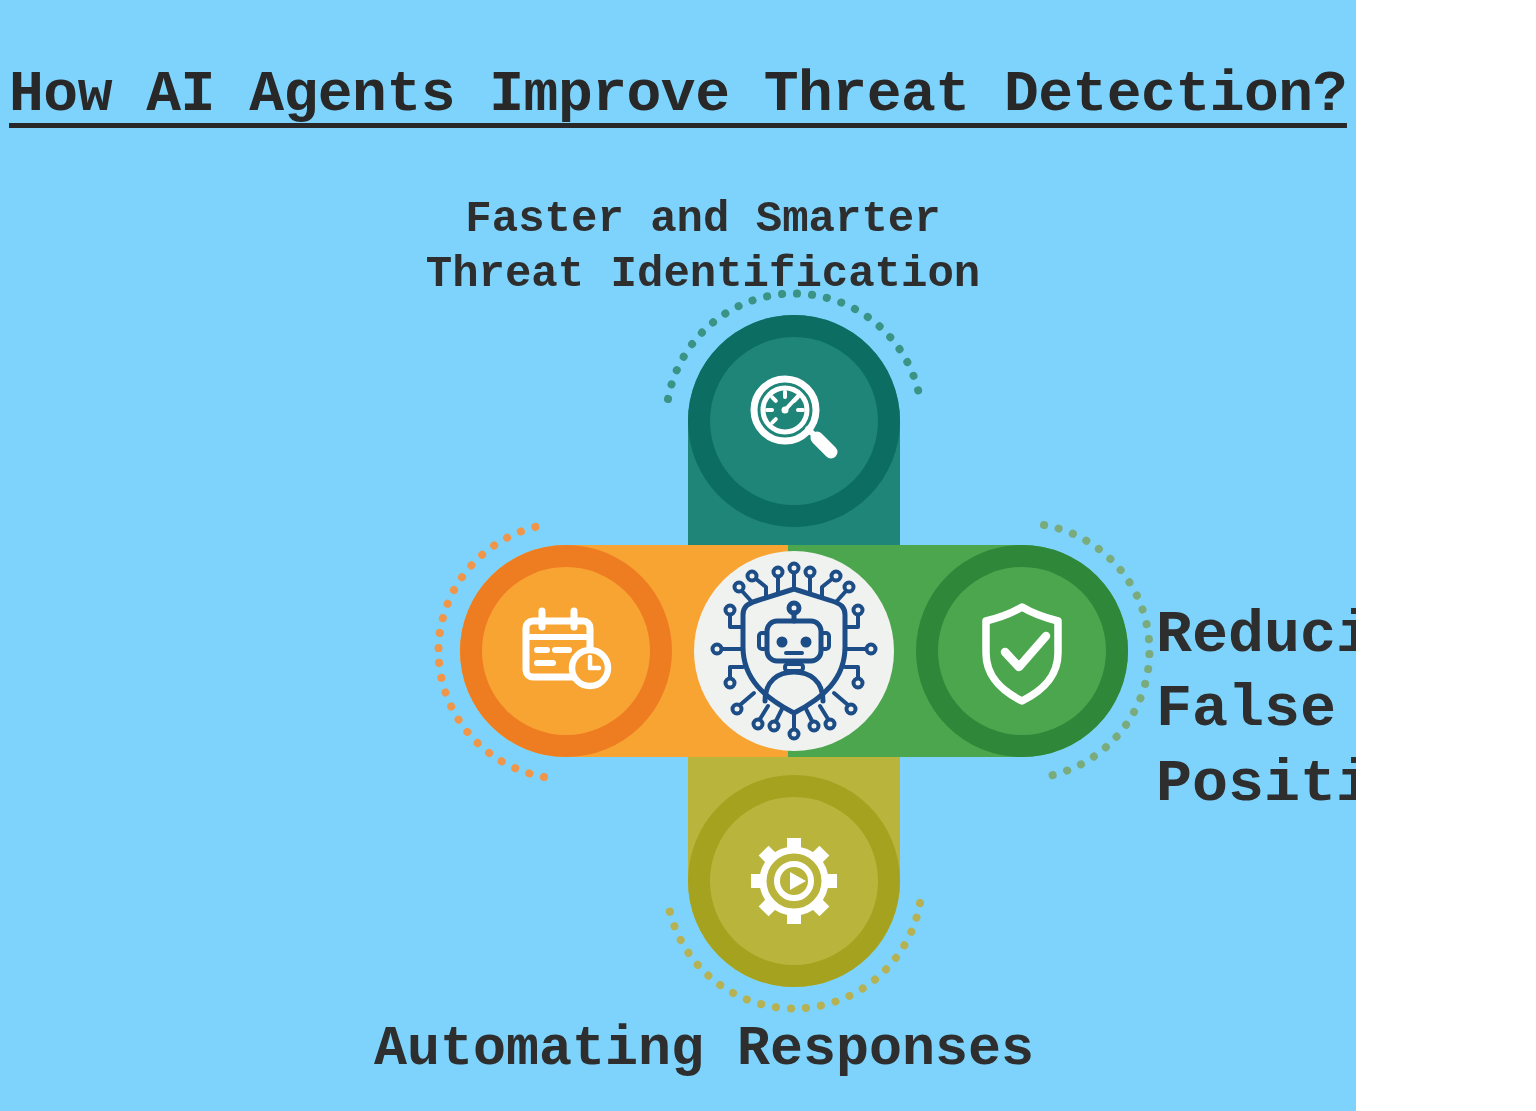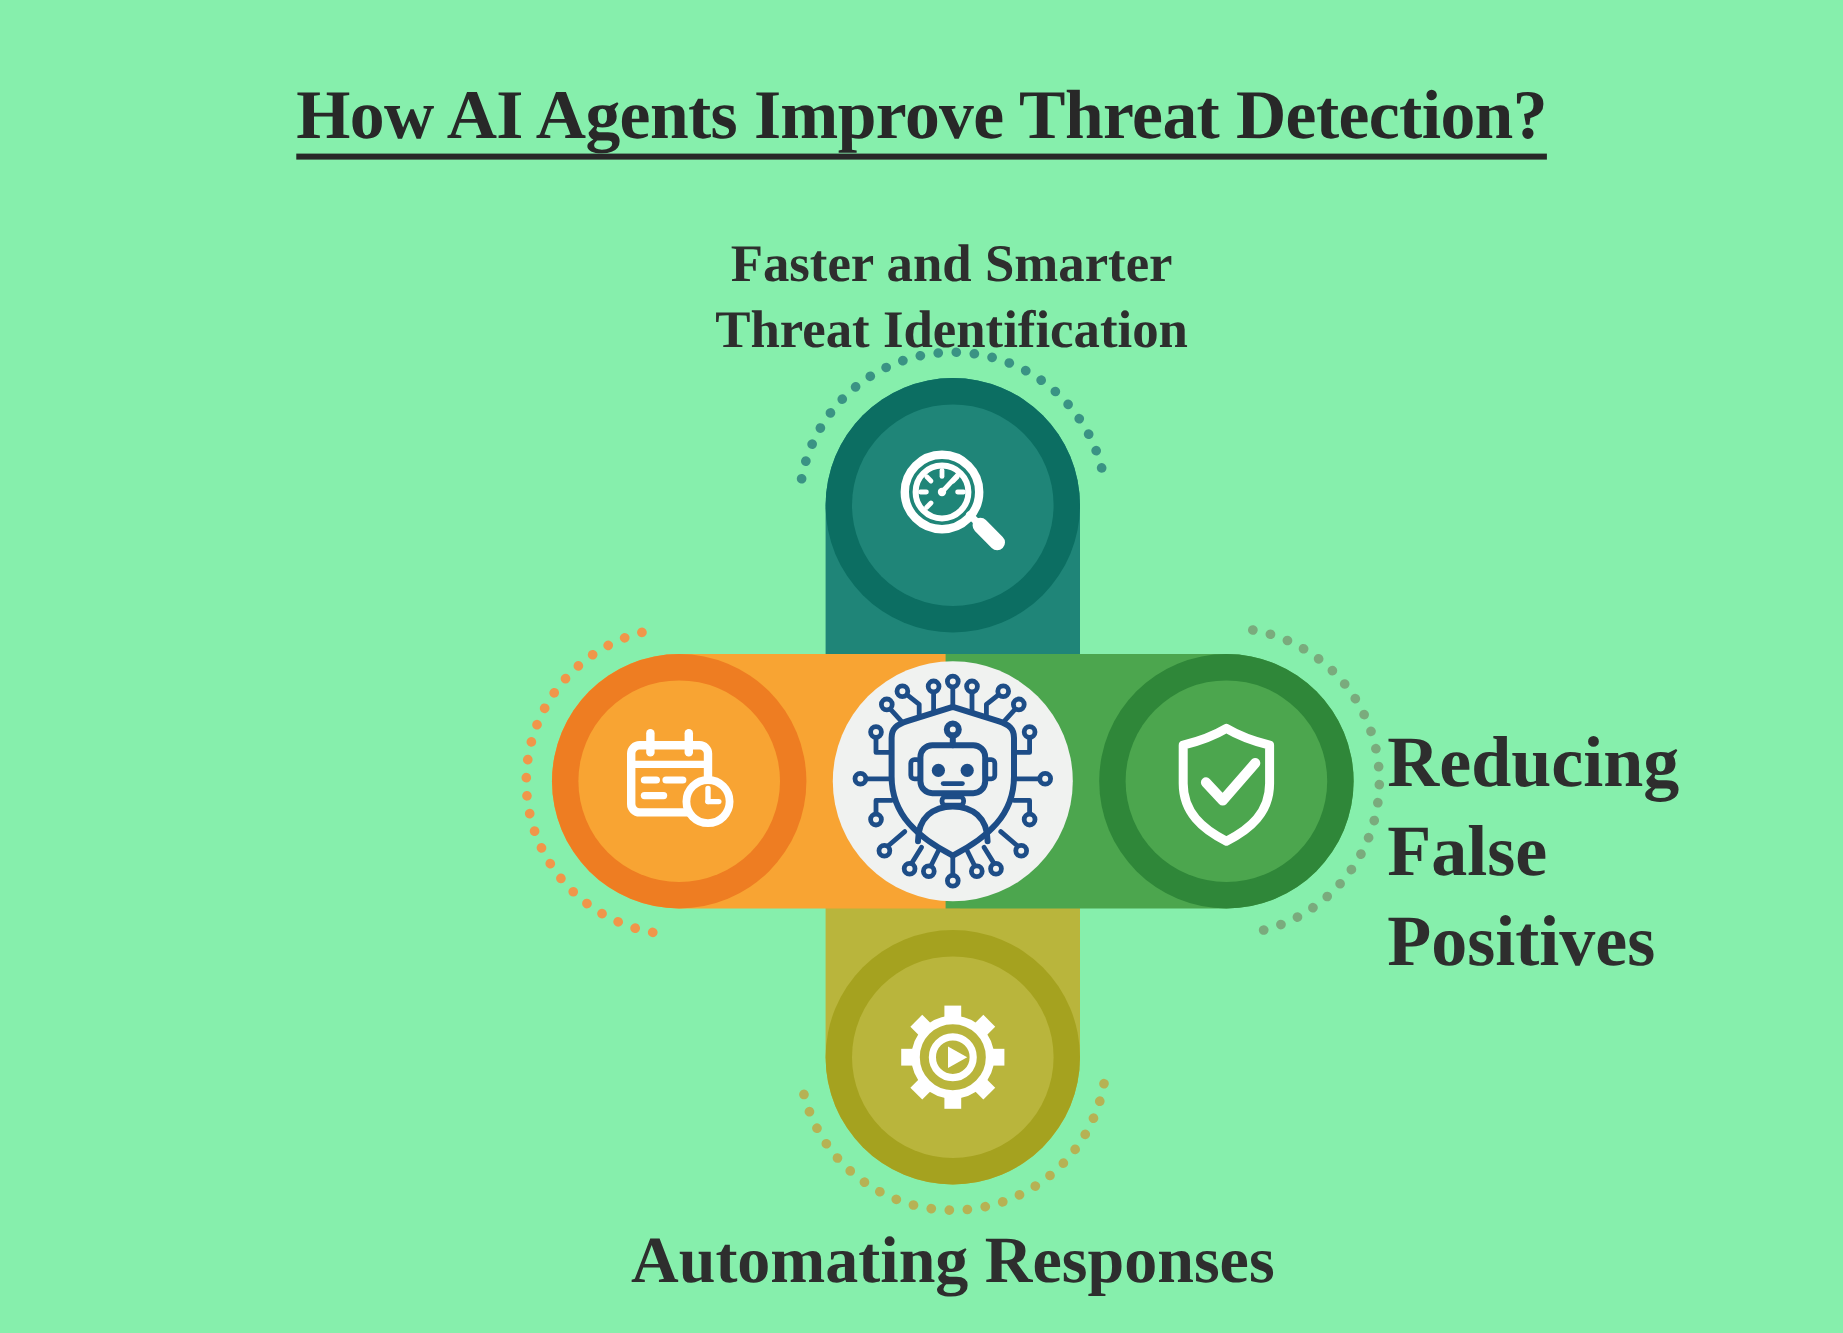--- a/index.html
+++ b/index.html
@@ -1,21 +1,21 @@
 <!DOCTYPE html>
 <html><head>
 <meta charset="utf-8">
 <style>
   html,body{margin:0;padding:0;}
   .canvas{
     position:relative;
-    width:1536px;height:1111px;
-    background:#86efac;
+    width:1356px;height:1111px;
+    background:#7dd3fc;
     overflow:hidden;
-    font-family:Liberation Serif, serif;
+    font-family:Liberation Mono, monospace;
   }
   .diagram-svg{position:absolute;left:0;top:0;}
   .label{
     position:absolute;
     font-weight:bold;
     color:#2e2e2e;
     white-space:pre-line;
   }
   .title{
     position:absolute;

